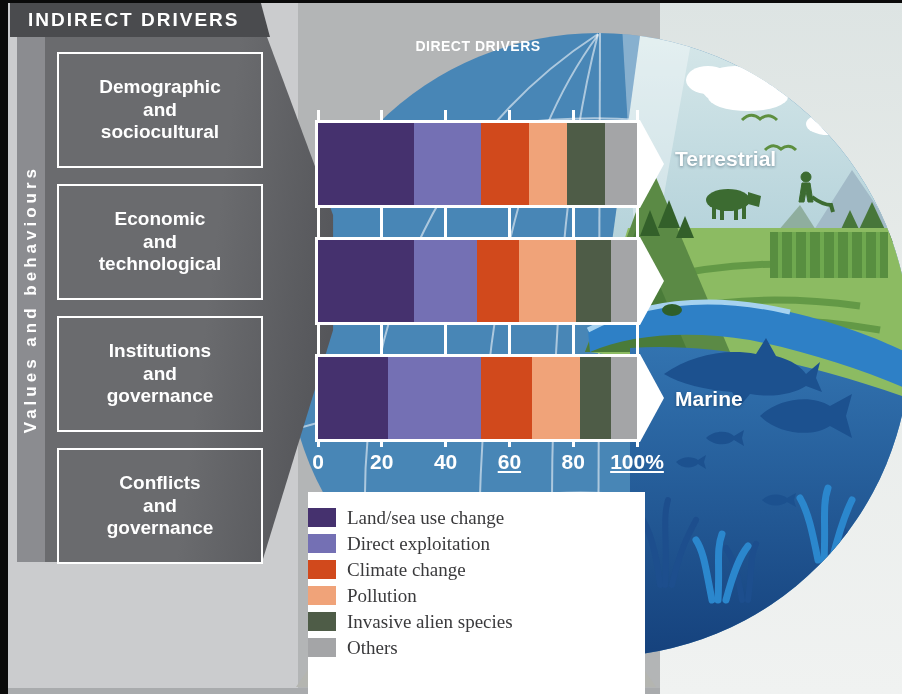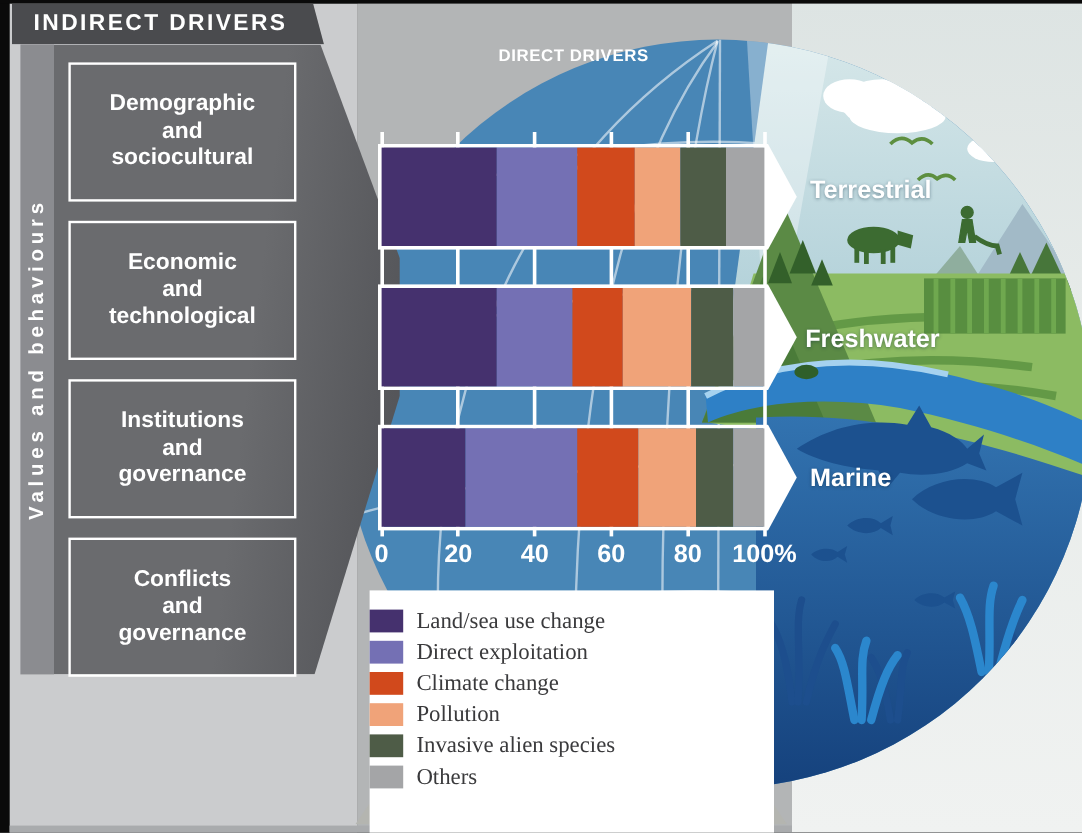--- a/index.html
+++ b/index.html
@@ -19,21 +19,21 @@
   .ind-header{position:absolute;left:10px;top:3px;width:260px;height:34px;background:#4a4b4e;
               clip-path:polygon(0 0,96.5% 0,100% 100%,0 100%);z-index:2;
               color:#fff;font-weight:700;font-size:19px;letter-spacing:2px;line-height:34px;padding-left:18px;box-sizing:border-box;}
   .ind-body{position:absolute;left:45px;top:37px;width:291px;height:525px;z-index:2;
             background:linear-gradient(97deg,#6a6b6e 55%,#55565a 90%);
             clip-path:polygon(0 0,76.3% 0,99% 33.9%,99% 55.8%,74.6% 100%,0 100%);}
   .ind-vstrip{position:absolute;left:17px;top:37px;width:28px;height:525px;background:#8b8c90;z-index:2;
               display:flex;align-items:center;justify-content:center;}
   .ind-vstrip span{writing-mode:vertical-rl;transform:rotate(180deg);color:#fff;font-weight:700;
                    font-size:17px;letter-spacing:4px;white-space:nowrap;}
-  .ind-boxes{position:absolute;left:57px;top:52px;width:190px;display:flex;flex-direction:column;gap:16px;z-index:3;}
+  .ind-boxes{position:absolute;left:57px;top:52px;width:206px;display:flex;flex-direction:column;gap:16px;z-index:3;}
   .ind-box{height:112px;border:2px solid #fff;display:flex;align-items:center;justify-content:center;
            color:#fff;font-weight:700;font-size:19px;line-height:1.18;text-align:center;white-space:pre-line;}
   
   .chart-title{position:absolute;left:318px;top:38px;width:320px;text-align:center;z-index:3;
                color:#fff;font-weight:700;font-size:14px;letter-spacing:.5px;}
   .gridline{position:absolute;width:3px;background:#fff;z-index:3;}
   .bar-row{position:absolute;left:315px;width:325px;height:88px;border:3px solid #fff;box-sizing:border-box;
            display:flex;z-index:4;}
   .bar-seg{height:100%;}
   .bar-arrow{position:absolute;left:640px;width:0;height:0;z-index:4;
@@ -227,45 +227,44 @@
       </div>
     </div>
 
 <div class="gridline" style="left: 316.5px; top: 110px; height: 337px;"></div>
     <div class="axis-tick" style="left: 318px;">0</div>
     <div class="gridline" style="left: 380.3px; top: 110px; height: 337px;"></div>
     <div class="axis-tick" style="left: 381.8px;">20</div>
     <div class="gridline" style="left: 444.1px; top: 110px; height: 337px;"></div>
     <div class="axis-tick" style="left: 445.6px;">40</div>
     <div class="gridline" style="left: 507.9px; top: 110px; height: 337px;"></div>
-    <div class="axis-tick" style="left: 509.4px;">60</div>
+    <div class="axis-tick" style="left: 509.4px; text-decoration: underline;">60</div>
     <div class="gridline" style="left: 571.7px; top: 110px; height: 337px;"></div>
     <div class="axis-tick" style="left: 573.2px; text-align: right;">80</div>
     <div class="gridline" style="left: 635.5px; top: 110px; height: 337px;"></div>
-    <div class="axis-tick" style="left: 637px;">100%</div>
+    <div class="axis-tick" style="left: 637px; text-decoration: underline;">100%</div>
     <div class="bar-row" style="top: 120px;">
       <div class="bar-seg" style="width: 30%; background: rgb(69, 49, 110);"></div>
       <div class="bar-seg" style="width: 21%; background: rgb(116, 112, 180);"></div>
       <div class="bar-seg" style="width: 15%; background: rgb(209, 73, 28);"></div>
       <div class="bar-seg" style="width: 12%; background: rgb(240, 163, 121);"></div>
       <div class="bar-seg" style="width: 12%; background: rgb(78, 92, 71);"></div>
       <div class="bar-seg" style="width: 10%; background: rgb(164, 165, 167);"></div>
     </div>
     <div class="bar-arrow" style="top: 120px;"></div>
     <div class="scene-label" style="left: 675px; top: 147px;">Terrestrial</div>
     <div class="bar-row" style="top: 237px;">
       <div class="bar-seg" style="width: 30%; background: rgb(69, 49, 110);"></div>
       <div class="bar-seg" style="width: 20%; background: rgb(116, 112, 180);"></div>
       <div class="bar-seg" style="width: 13%; background: rgb(209, 73, 28);"></div>
       <div class="bar-seg" style="width: 18%; background: rgb(240, 163, 121);"></div>
       <div class="bar-seg" style="width: 11%; background: rgb(78, 92, 71);"></div>
       <div class="bar-seg" style="width: 8%; background: rgb(164, 165, 167);"></div>
     </div>
     <div class="bar-arrow" style="top: 237px;"></div>
-    <div class="scene-label" style="left: 671px; top: 271px;">Freshwater</div>
     <div class="bar-row" style="top: 354px;">
       <div class="bar-seg" style="width: 22%; background: rgb(69, 49, 110);"></div>
       <div class="bar-seg" style="width: 29%; background: rgb(116, 112, 180);"></div>
       <div class="bar-seg" style="width: 16%; background: rgb(209, 73, 28);"></div>
       <div class="bar-seg" style="width: 15%; background: rgb(240, 163, 121);"></div>
       <div class="bar-seg" style="width: 10%; background: rgb(78, 92, 71);"></div>
       <div class="bar-seg" style="width: 8%; background: rgb(164, 165, 167);"></div>
     </div>
     <div class="bar-arrow" style="top: 354px;"></div>
     <div class="scene-label" style="left: 675px; top: 387px;">Marine</div>

